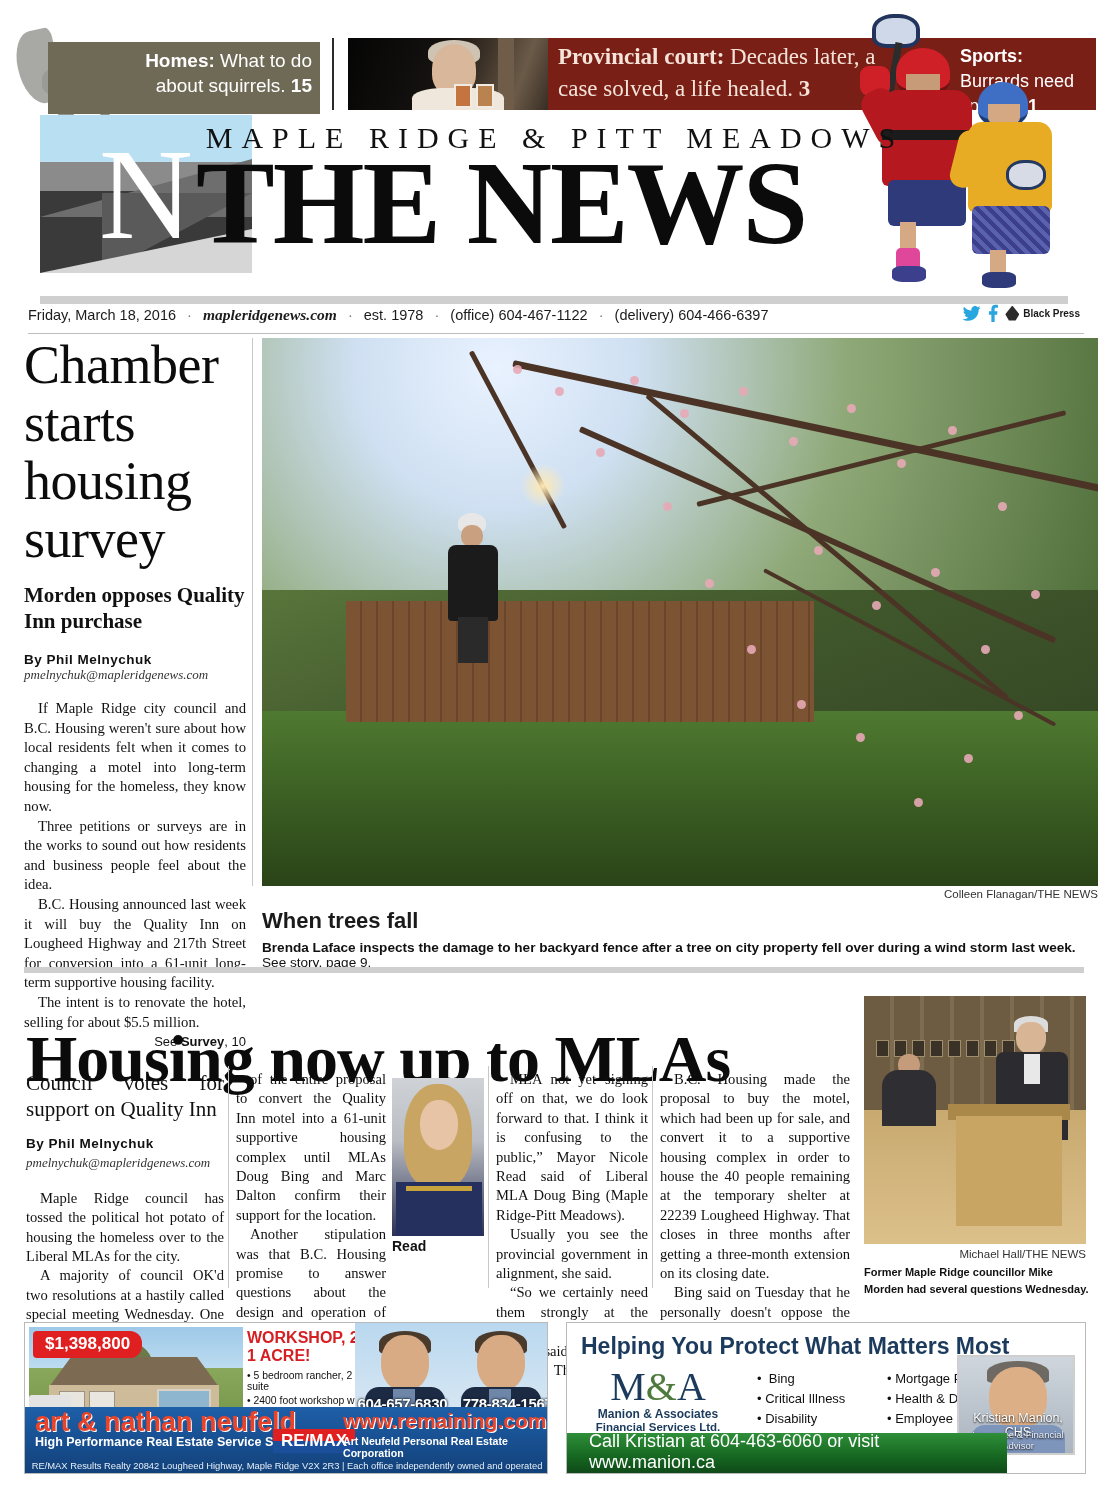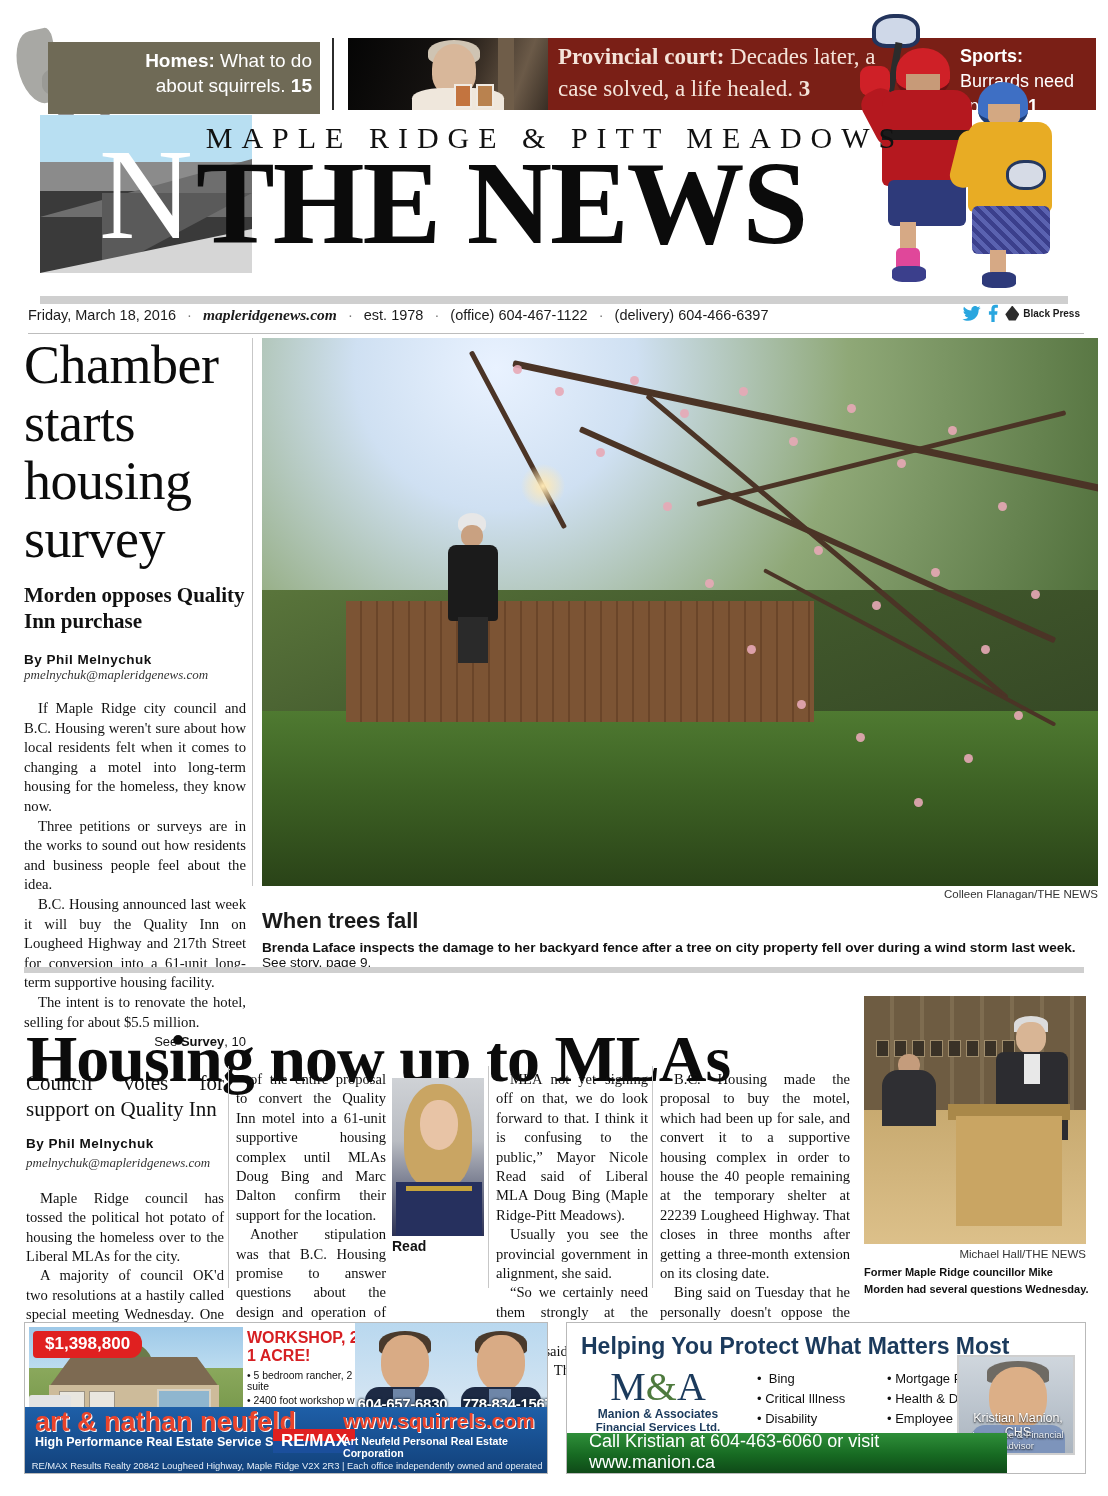--- a/index.html
+++ b/index.html
@@ -687,21 +687,21 @@
     </div>
     <div class="phones">
       <span>604-657-6830</span>&nbsp;&nbsp;&nbsp;
       <span>778-834-1567</span>
     </div>
 
     <div class="ad-band">
       <div class="brand-name">art &amp; nathan neufeld</div>
       <div class="brand-tag">High Performance Real Estate Service Since 1990</div>
       <div class="remax">RE/MAX</div>
-      <div class="ad-url">www.squirrels.com</div>
+      <div class="ad-url">www.remaining.com</div>
       <div class="ad-corp">Art Neufeld Personal Real Estate Corporation</div>
       <div class="ad-fine">RE/MAX Results Realty 20842 Lougheed Highway, Maple Ridge  V2X 2R3  |  Each office independently owned and operated</div>
     </div>
   </div>
 
   <div class="ad-right">
     <div class="ins-h">Helping You Protect What Matters Most</div>
 
     <div class="ma-logo">
       <div class="ma-mark">M<span class="amp">&amp;</span>A</div>

